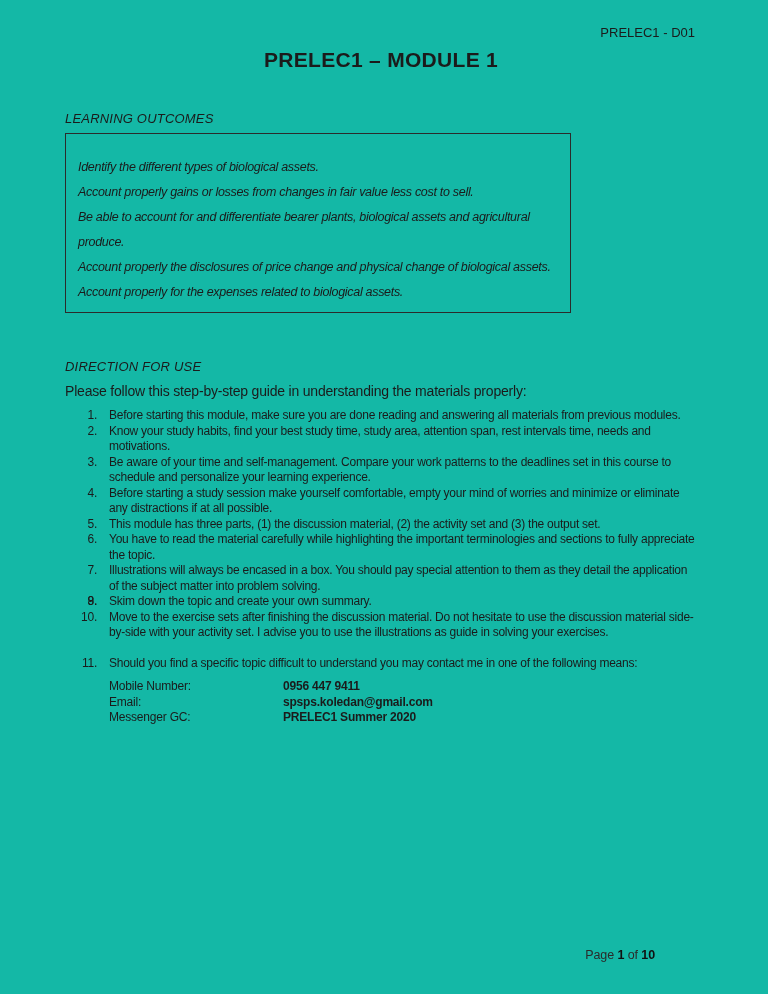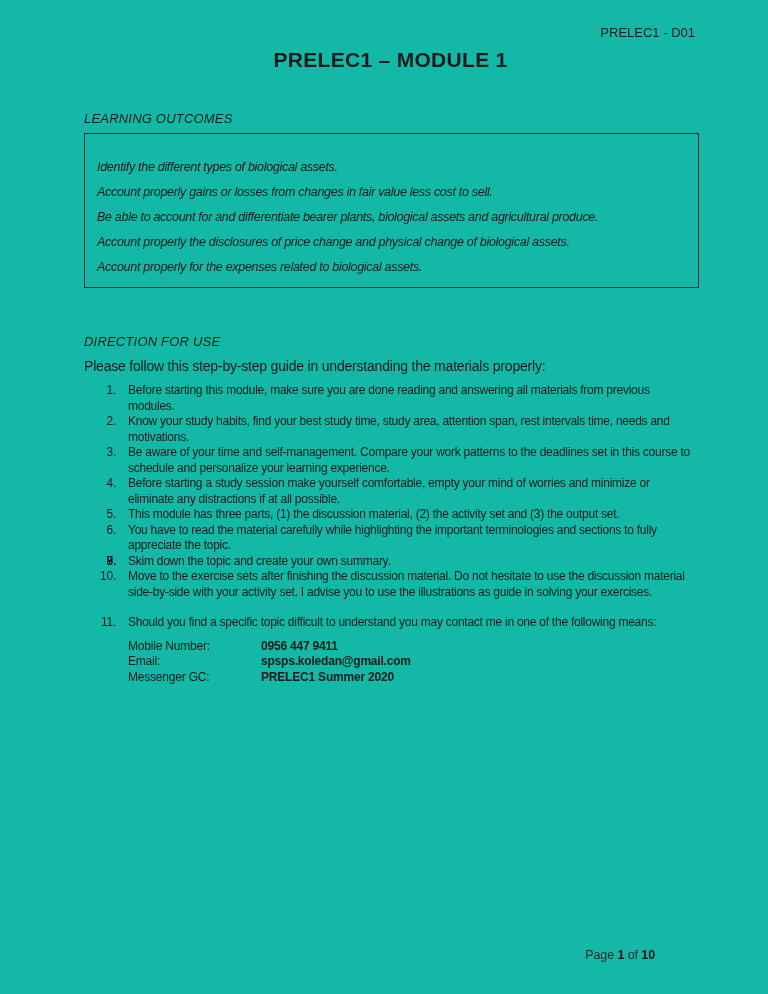--- a/index.html
+++ b/index.html
@@ -9,39 +9,39 @@
     margin:0 auto;
     background:#14b8a6;
     font-family:"Liberation Sans",sans-serif;
     color:#1b1b1b;
     overflow:hidden;
   }
   .header-right{
     position:absolute;top:25px;right:73px;
     font-size:13px;letter-spacing:0px;
   }
-  .content{position:absolute;left:84px;right:71px;top:0;}
+  .content{position:absolute;left:65px;right:71px;top:0;}
   .doc-title{
     margin:49px 0 0 0;text-align:center;
     font-size:21px;font-weight:700;letter-spacing:0.3px;
     line-height:22px;
   }
   .doc-subtitle{
     margin:6px 0 0 0;text-align:center;
     font-size:14.5px;font-weight:700;letter-spacing:0.2px;
     line-height:16px;
   }
   .section-heading{
     font-size:13px;font-weight:400;font-style:italic;
     letter-spacing:0.2px;line-height:14px;
   }
   .lo-heading{margin-top:41px;}
   .outcomes-box{
     margin-top:7px;
-    width:615px;box-sizing:border-box;
+    width:506px;box-sizing:border-box;
     border:1.5px solid #2b2b2b;
     padding:21px 8px 7px 12px;
   }
   .outcomes-box p{
     margin:0;font-style:italic;
     font-size:12.5px;letter-spacing:-0.3px;
     line-height:25px;
   }
   .dfu-heading{margin-top:47px;}
   .intro{
@@ -60,21 +60,21 @@
   }
   ol.steps li .num{
     position:absolute;left:0;top:0;width:32px;text-align:right;
   }
   ol.steps li.gap{margin-top:15px;}
   .contact{
     margin:8px 0 0 44px;
   }
   .contact-row{
     display:flex;
-    font-size:12px;letter-spacing:-0.2px;line-height:15.5px;
+    font-size:12px;letter-spacing:-0.2px;line-height:15.5px;gap:41px;
   }
   .contact-label{width:133px;flex:0 0 133px;}
   .contact-value{font-weight:700;}
   .footer{
     position:absolute;top:948px;right:113px;
     font-size:12.5px;letter-spacing:-0.1px;color:#2a2a2a;
   }
   .footer b{color:#111;}
 </style>
 </head>
@@ -122,20 +122,21 @@
       <li>
         <span class="num">5.</span>
         <span class="txt">This module has three parts, (1) the discussion material, (2) the activity set and (3) the output set.</span>
       </li>
       <li>
         <span class="num">6.</span>
         <span class="txt">You have to read the material carefully while highlighting the important terminologies and sections to fully appreciate the topic.</span>
       </li>
       <li>
         <span class="num">7.</span>
+        <span class="txt">Illustrations will always be encased in a box. You should pay special attention to them as they detail the application of the subject matter into problem solving.</span>
       </li>
       <li>
         <span class="num">8.</span>
       </li>
       <li>
         <span class="num">9.</span>
         <span class="txt">Skim down the topic and create your own summary.</span>
       </li>
       <li>
         <span class="num">10.</span>

